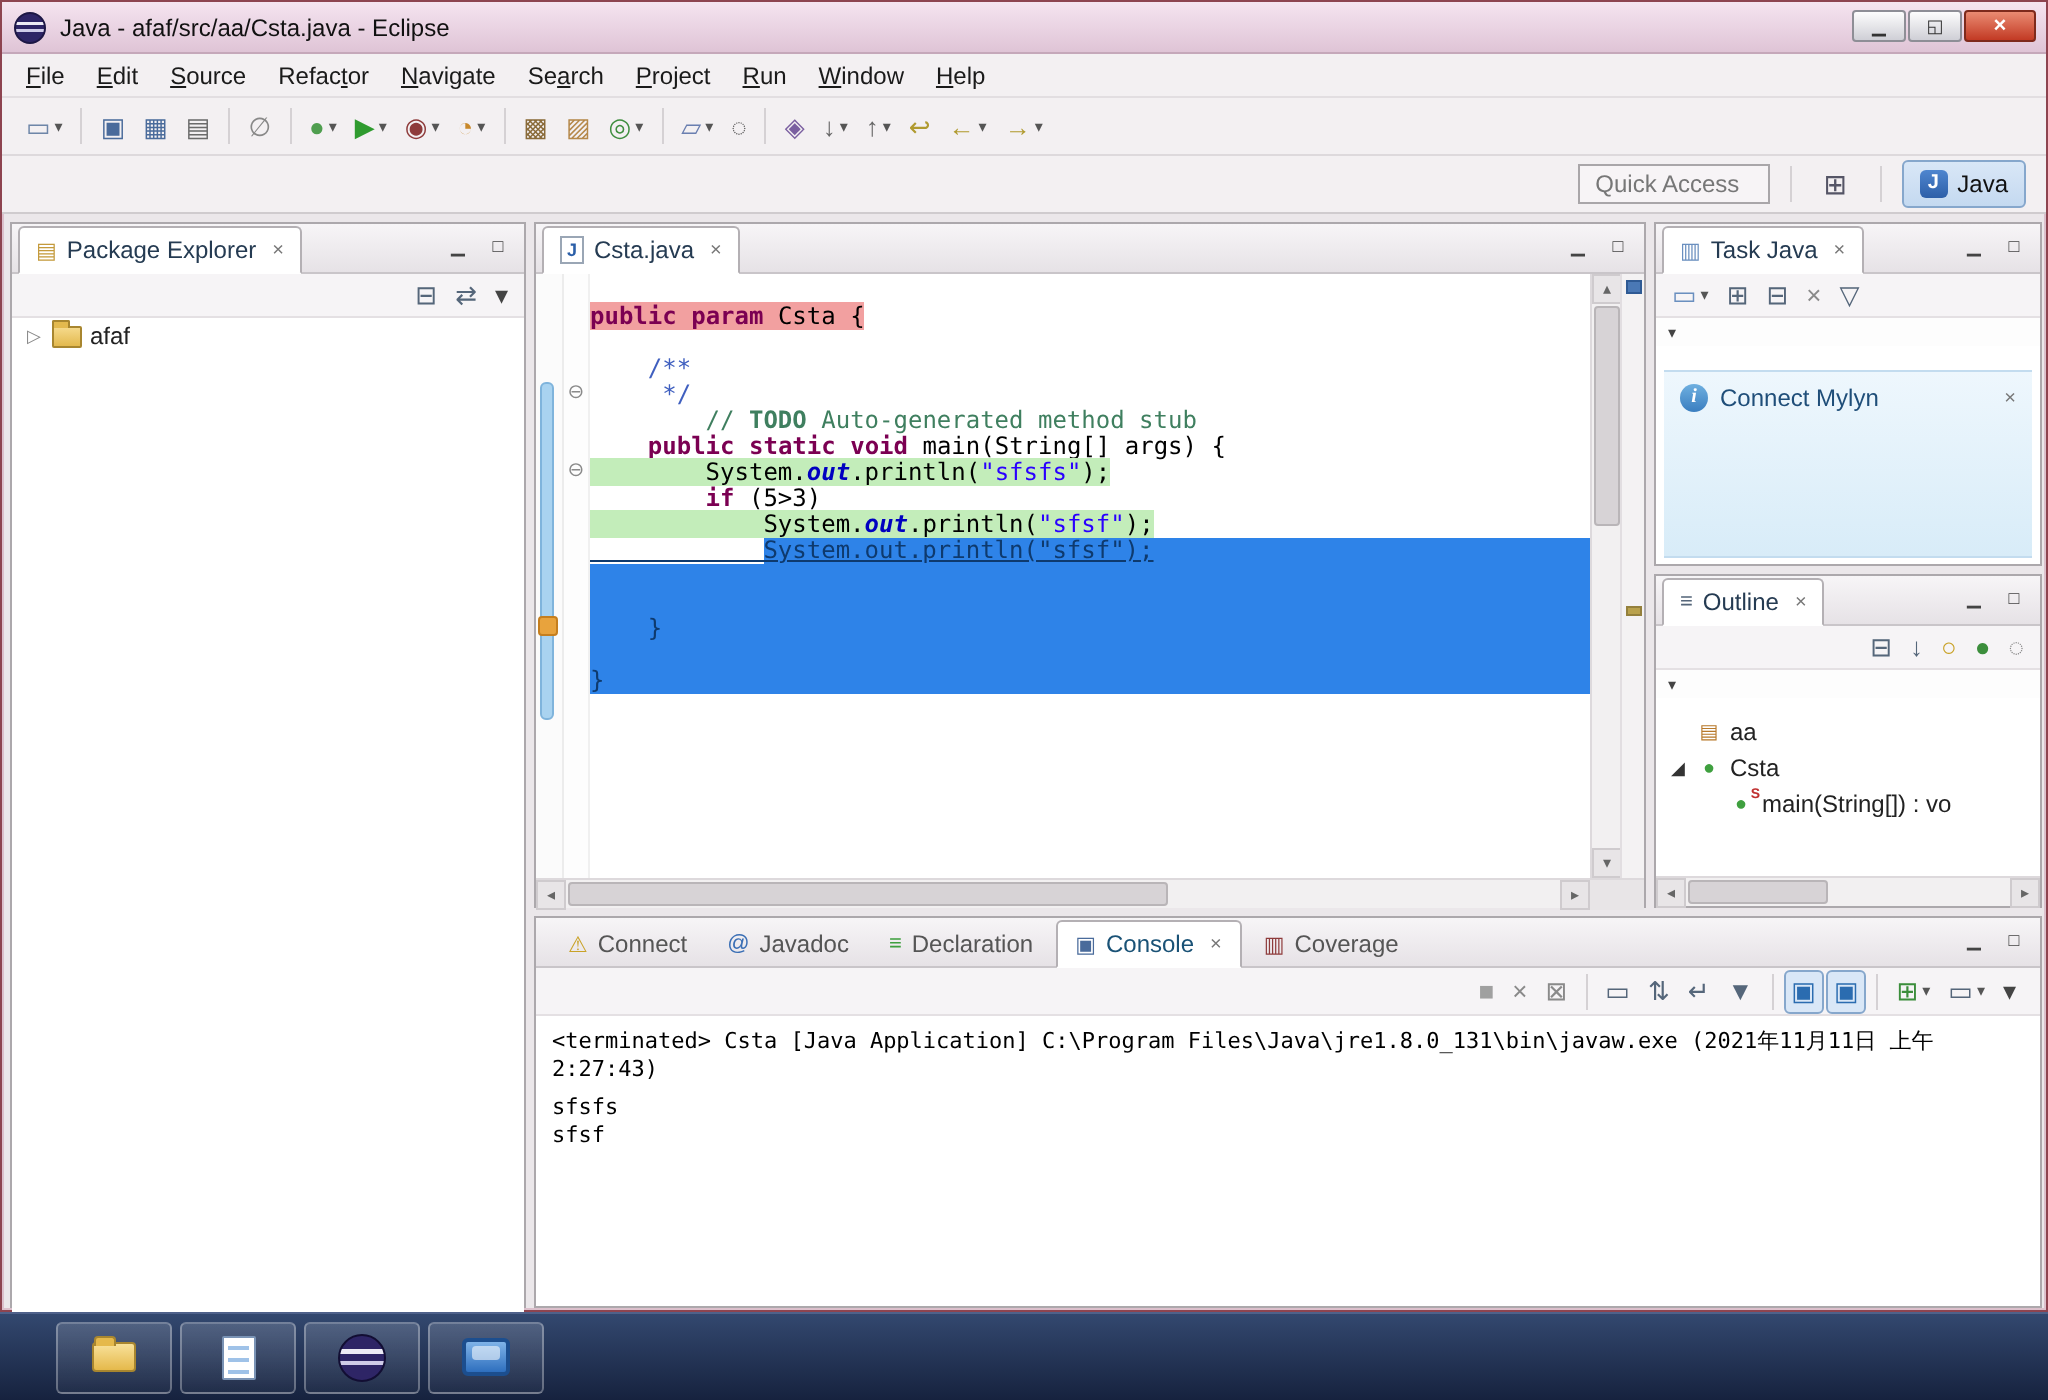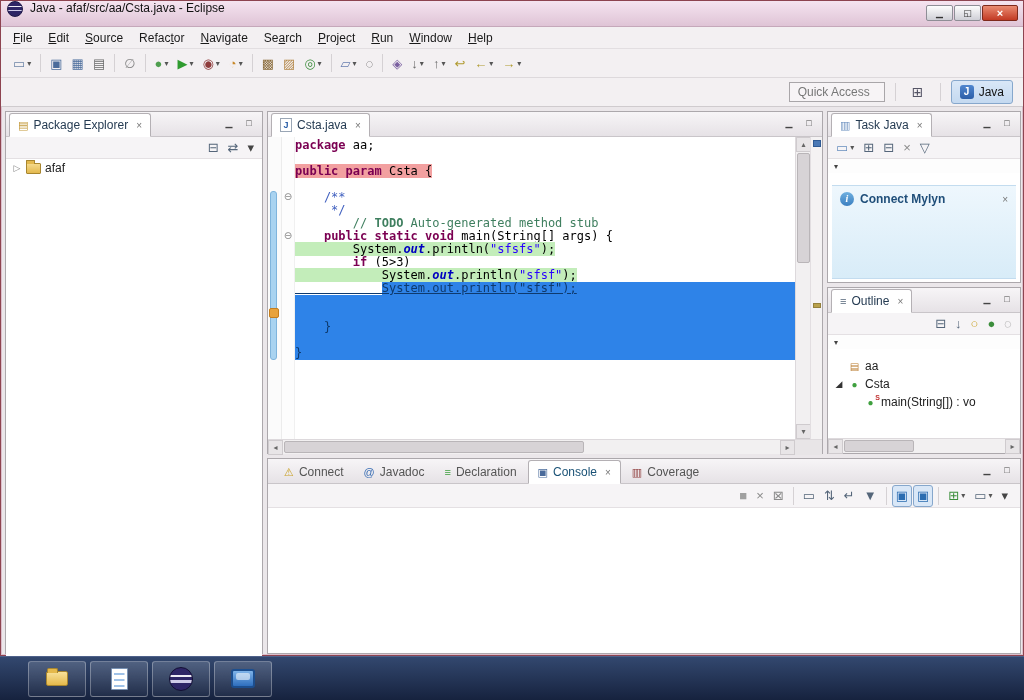--- a/index.html
+++ b/index.html
@@ -1,21 +1,21 @@
 <!DOCTYPE html>
 <html><head>
 <meta charset="utf-8">
 <style>
   *{box-sizing:border-box;margin:0;padding:0}
   html,body{width:1024px;height:700px;overflow:hidden}
   body{font-family:"Liberation Sans","DejaVu Sans",sans-serif;font-size:12px;background:#0E1830;position:relative;color:#222}
 
   
   .window{position:absolute;left:0;top:0;width:1024px;height:656px;background:#EBE7EA;border:1px solid #8D4450;box-shadow:inset 0 0 0 1px #DCC0CC}
-  .titlebar{height:26px;background:linear-gradient(#F5E4F0,#DFC4D6);border-bottom:1px solid #C5A8BA;display:flex;align-items:flex-start;padding:0 6px;position:relative}
+  .titlebar{height:26px;background:linear-gradient(#F5E4F0,#DFC4D6);border-bottom:1px solid #C5A8BA;display:flex;align-items:center;padding:0 6px;position:relative}
   .eclipse-logo{width:16px;height:16px;border-radius:50%;background:linear-gradient(180deg,#2E2566 0 28%,#EDEBF5 28% 38%,#2E2566 38% 55%,#CFCBE8 55% 66%,#2E2566 66%);border:1px solid #1D1745;flex:0 0 auto}
   .title-text{margin-left:7px;color:#111;white-space:nowrap}
   .win-controls{position:absolute;right:5px;top:4px;display:flex;gap:1px}
   .wbtn{width:27px;height:16px;border:1px solid #8E8E96;border-radius:2px;background:linear-gradient(#FDFDFD,#CFCFD6);text-align:center;line-height:14px;font-size:9px;color:#333}
   .wbtn.close{width:36px;background:linear-gradient(#EA8B72,#C23A24);border-color:#7E2A1C;color:#fff;font-size:11px;font-weight:bold}
 
   
   .menubar{height:22px;background:#F3F0F2;border-bottom:1px solid #E2DEE1;display:flex;align-items:center;padding-left:4px}
   .menu-item{padding:3px 8px;color:#1a1a1a;white-space:nowrap}
   .menu-item u{text-decoration:underline}
@@ -80,21 +80,21 @@
   .ovm2{position:absolute;top:55%;left:2px;width:8px;height:5px;background:#B9A14C;border:1px solid #94803C}
   .ehscroll{height:15px;background:#F2F0F1;border-top:1px solid #DDD9DC;display:flex;align-items:center;position:relative}
   .hthumb{position:absolute;left:16px;top:1px;height:12px;width:300px;background:#D7D3D6;border:1px solid #B9B5B8;border-radius:2px}
   .hsp{margin-left:auto}
   .corner{width:27px;height:15px;background:#E8E5E7}
 
   
   .mylyn{margin:12px 4px 0;height:94px;padding:6px 8px;background:linear-gradient(#EEF7FD,#D8ECF8);border-top:1px solid #C3DCEF;border-bottom:1px solid #C3DCEF}
   .mylyn-head{display:flex;align-items:center;gap:6px}
   .info-circle{width:14px;height:14px;border-radius:50%;background:linear-gradient(#6FB0E0,#3A7EC0);color:#fff;font:italic bold 10px "Liberation Serif",serif;text-align:center;line-height:14px;flex:0 0 auto}
-  .mylyn-title{font-weight:bold;color:#1F4E79;flex:1}
+  .mylyn-title{font-weight:normal;color:#1F4E79;flex:1}
   .mylyn-close{color:#777;font-size:10px}
   .mylyn-body{margin-top:6px;font-size:11.5px;line-height:1.4;color:#222}
   .mylyn-body a{color:#2F5FA8;text-decoration:underline}
 
   
   .otree{padding-top:8px}
   .tree-icon{font-size:10px;width:13px;text-align:center;position:relative;flex:0 0 auto}
   .tree-icon sup{position:absolute;top:-3px;right:-3px;font-size:7px;color:#C03030;font-weight:bold}
   .ohscroll{position:absolute;bottom:0;left:0;right:0;height:15px;background:#F2F0F1;border-top:1px solid #DDD9DC;display:flex;align-items:center}
   .ohthumb{position:absolute;left:16px;top:1px;width:70px;height:12px;background:#D7D3D6;border:1px solid #B9B5B8;border-radius:2px}
@@ -301,21 +301,20 @@
           <div class="fcell"></div>
           <div class="fcell"></div>
           <div class="fcell"></div>
           <div class="fcell"></div>
           <div class="fcell"></div>
           <div class="fcell"></div>
           <div class="fcell"></div>
           <div class="fcell"></div>
         </div>
       <div class="codearea" id="code">
-          <div class="cl"><span class="tok-kw">package</span><span class="tok-pl"> aa;</span></div>
           <div class="cl"></div>
           <div class="cl bg-red"><span class="hl"><span class="tok-kw">public</span><span class="tok-pl"> </span><span class="tok-kw">param</span><span class="tok-pl"> Csta {</span></span></div>
           <div class="cl"></div>
           <div class="cl"><span class="tok-doc">    /**</span></div>
           <div class="cl"><span class="tok-doc">     */</span></div>
           <div class="cl"><span class="tok-pl">        </span><span class="tok-cm">// </span><span class="tok-todo">TODO</span><span class="tok-cm"> Auto-generated method stub</span></div>
           <div class="cl"><span class="tok-pl">    </span><span class="tok-kw">public</span><span class="tok-pl"> </span><span class="tok-kw">static</span><span class="tok-pl"> </span><span class="tok-kw">void</span><span class="tok-pl"> main(String[] args) {</span></div>
           <div class="cl bg-green"><span class="hl"><span class="tok-pl">        System.</span><span class="tok-fld">out</span><span class="tok-pl">.println(</span><span class="tok-str">"sfsfs"</span><span class="tok-pl">);</span></span></div>
           <div class="cl"><span class="tok-pl">        </span><span class="tok-kw">if</span><span class="tok-pl"> (5&gt;3)</span></div>
           <div class="cl bg-green"><span class="hl"><span class="tok-pl">            System.</span><span class="tok-fld">out</span><span class="tok-pl">.println(</span><span class="tok-str">"sfsf"</span><span class="tok-pl">);</span></span></div>
@@ -508,20 +507,27 @@
           <span class="drop">▾</span>
         </span>
         <span class="tbtn">
           <span class="glyph" style="color: rgb(85, 102, 122);">▭</span>
           <span class="drop">▾</span>
         </span>
         <span class="tbtn">
           <span class="glyph" style="color: rgb(68, 68, 68);">▾</span>
         </span>
       </div>
+    <div class="cbody">
+      <div>&lt;terminated&gt; Csta [Java Application] C:\Program Files\Java\jre1.8.0_131\bin\javaw.exe (2021年11月11日 上午2:27:43)</div>
+      <div class="cout" id="cout">
+          <div>sfsfs</div>
+          <div>sfsf</div>
+        </div>
+    </div>
   </div>
 
 </div>
 
 <div class="taskbar">
   <div id="tbbtns" style="display:flex;gap:4px">
       <div class="tb-btn">
         <span class="ic-explorer"></span>
       </div>
       <div class="tb-btn">

